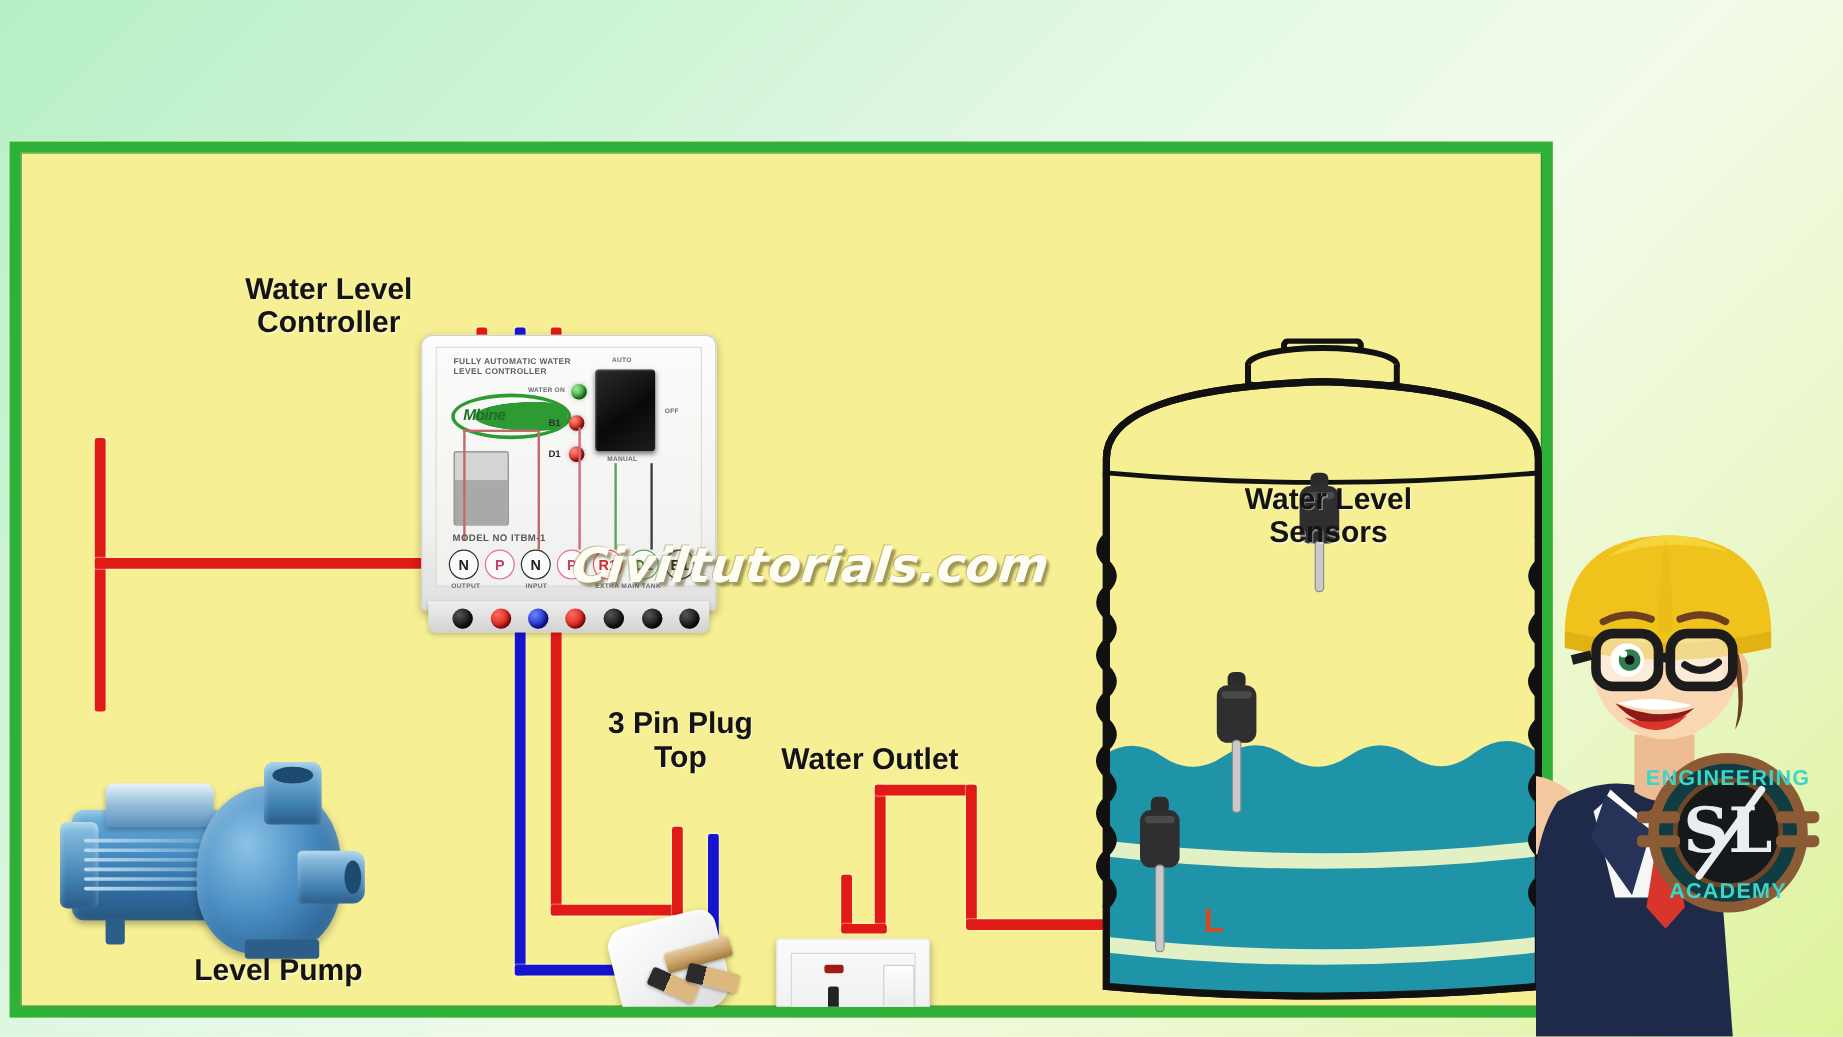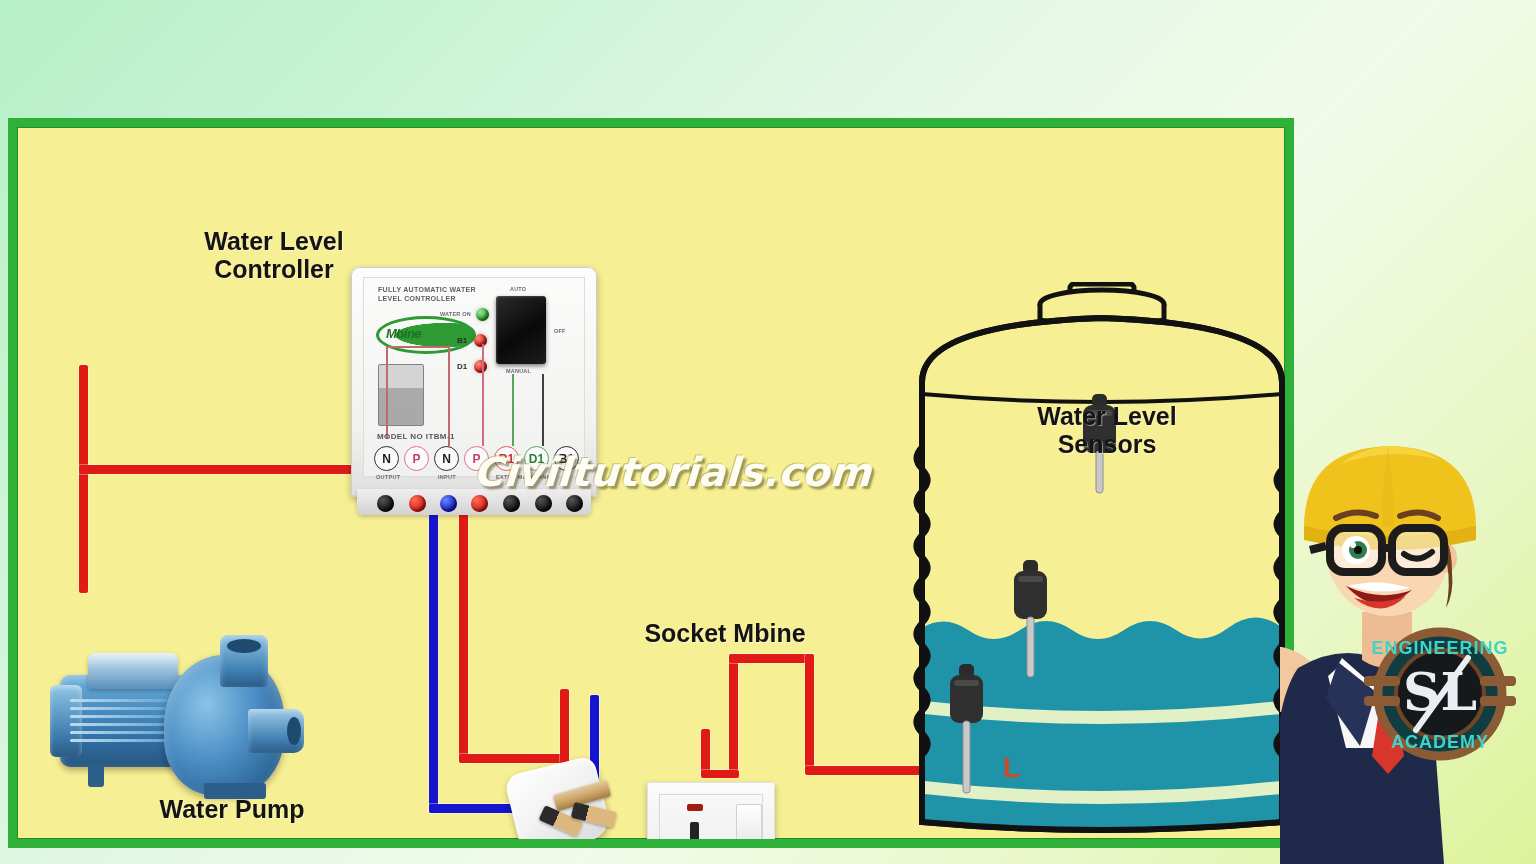--- a/index.html
+++ b/index.html
@@ -49,21 +49,21 @@
     position:absolute; left:470px; top:445px;
     font-family:"DejaVu Sans", sans-serif;
     font-style:italic; font-weight:bold; font-size:40px;
     color:#fdfdf3;
     text-shadow:3px 3px 2px rgba(90,80,30,.55), -1px -1px 0 rgba(160,150,80,.5);
     transform:skewX(-6deg);
     white-space:nowrap; pointer-events:none;
   }
 
   
-  .ctrl { position:absolute; left:334px; top:140px; width:278px; height:268px;padding-left:44px; }
+  .ctrl { position:absolute; left:334px; top:152px; width:278px; height:268px;padding-left:44px; }
   .ctrl-body {
     position:absolute; left:0; top:0; width:246px; height:230px;
     background:linear-gradient(180deg,#fdfdfd 0%,#f1f1ef 70%,#dedede 100%);
     border-radius:9px 9px 4px 4px;
     box-shadow:0 3px 7px rgba(0,0,0,.28), inset 0 0 0 1px #cfcfcf;
   }
   .ctrl-face {
     position:absolute; left:12px; top:10px; width:222px; height:200px;
     background:linear-gradient(180deg,#fbfbfa,#f0f0ee);
     border:1px solid #dcdcd8;
@@ -404,24 +404,26 @@
         </svg>
       </div>
 
       <div class="lbl" style="left:152px; top:100px; width:210px;">Water Level
 Controller</div>
 
       <div class="lbl" style="left:975px; top:275px; width:230px;">Water Level
 Sensors</div>
 
 
-      <div class="lbl" style="left:100px; top:668px; width:230px;">Water Pump</div>
-
-
-      <div class="lbl" style="left:608px; top:492px; width:200px;">Socket Mbine</div>
+      <div class="lbl" style="left:100px; top:668px; width:230px;">Level Pump</div>
+
+      <div class="lbl" style="left:455px; top:462px; width:190px;">3 Pin Plug
+Top</div>
+
+      <div class="lbl" style="left:608px; top:492px; width:200px;">Water Outlet</div>
 
 
       <div class="mark l" style="left:986px; top:625px;">L</div>
 
       <div class="watermark" style="left:460px; top:322px;">Civiltutorials.com</div>
 
     </div>
   </div>
 
   <div class="eng">

